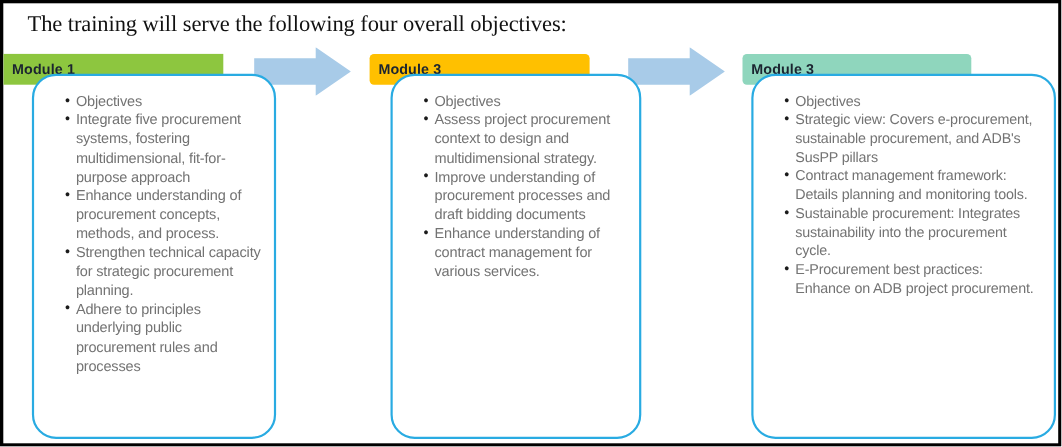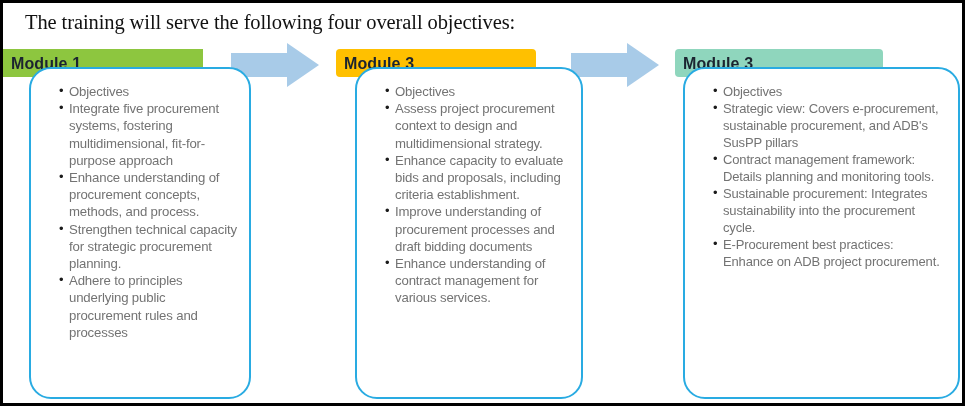--- a/index.html
+++ b/index.html
@@ -34,21 +34,21 @@
     white-space: nowrap;
     font-family: Liberation Serif, serif;
   }
 
   
   .mod-header {
     position: absolute;
     box-sizing: border-box;
     height: 28px;
     padding: 6px 0 0 8px;
-    font-size: 16px;
+    font-size: 13px;
     font-weight: bold;
     color: #1b2430;
     letter-spacing: 0.1px;
     z-index: 3;
   }
   .mod-header.m1 { left: 0px;   top: 46px; width: 200px; border-radius: 0; }
   .mod-header.m2 { left: 333px; top: 46px; width: 200px; border-radius: 4px; }
   .mod-header.m3 { left: 672px; top: 46px; width: 208px; border-radius: 4px; }
 
   
@@ -151,21 +151,20 @@
         <li>Adhere to principles underlying public procurement rules and processes</li>
       </ul>
     </div>
   </div>
 
   <div class="card c2">
     <div class="card-inner">
       <ul class="obj-list">
         <li class="heading-item">Objectives</li>
         <li>Assess project procurement context to design and multidimensional strategy.</li>
-        <li>Enhance capacity to evaluate bids and proposals, including criteria establishment.</li>
         <li>Improve understanding of procurement processes and draft bidding documents</li>
         <li>Enhance understanding of contract management for various services.</li>
       </ul>
     </div>
   </div>
 
   <div class="card c3">
     <div class="card-inner">
       <ul class="obj-list">
         <li class="heading-item">Objectives</li>

